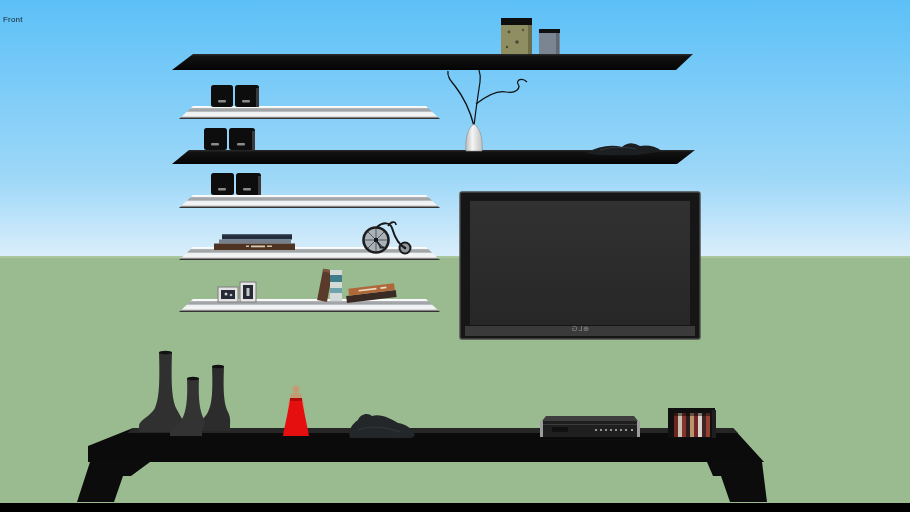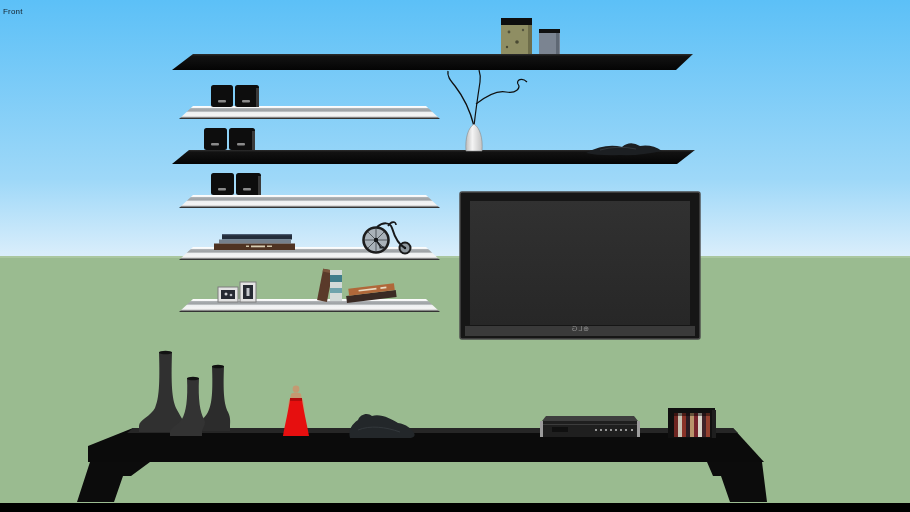--- a/index.html
+++ b/index.html
@@ -2,21 +2,21 @@
 <html><head>
 <meta charset="utf-8">
 <style>
   html,body{margin:0;padding:0;background:#222;}
   #stage{
     position:relative;width:910px;height:512px;overflow:hidden;
     font-family:"Liberation Sans",sans-serif;
   }
   #stage svg{position:absolute;left:0;top:0;display:block;}
   .overlay{position:absolute;z-index:5;}
-  #camera-label{left:3px;top:7px;font-size:8px;color:#14212b;letter-spacing:.2px;}
+  #camera-label{left:3px;top:15px;font-size:8px;color:#14212b;letter-spacing:.2px;}
   #tv-logo{
     left:556px;top:325px;width:48px;text-align:center;
     font-size:7px;color:#8f8f8f;letter-spacing:1px;
     transform:scaleX(-1); 
     font-family:"Liberation Sans",sans-serif;
   }
 </style>
 </head>
 <body>
 

